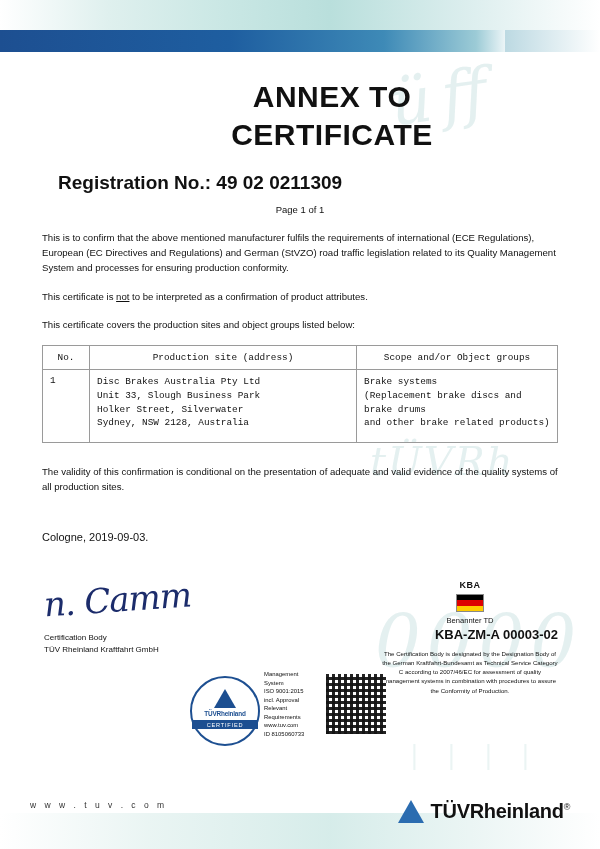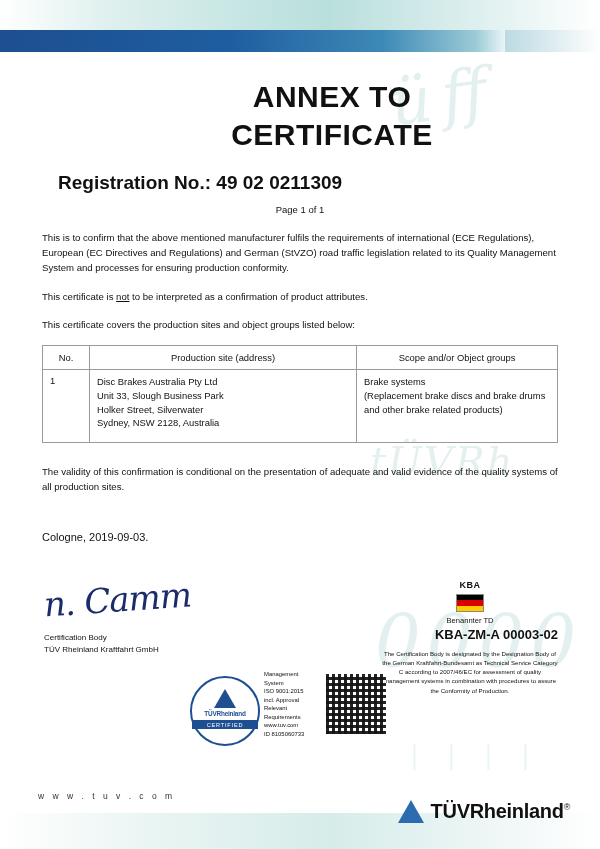--- a/index.html
+++ b/index.html
@@ -99,20 +99,21 @@
   }
   .para.tight { margin-bottom: 12px; }
   u.ul { text-decoration: underline; }
 
   
   table.sites {
     width: 516px;
     border-collapse: collapse;
     font-size: 9.4px;
     margin-top: 6px;
+    font-family: Liberation Mono, monospace;
   }
   table.sites th, table.sites td {
     border: 1px solid #9a9a9a;
     padding: 5px 7px;
     vertical-align: top;
     text-align: left;
     font-weight: normal;
   }
   table.sites thead th {
     text-align: center;
@@ -236,25 +237,24 @@
     background-image:
       repeating-linear-gradient(90deg, #111 0 3px, transparent 3px 6px),
       repeating-linear-gradient(0deg, #111 0 3px, transparent 3px 6px);
     background-blend-mode: multiply;
     opacity: .92;
   }
 
   
   .footer-url {
     position: absolute;
-    left: 30px; bottom: 48px;
+    left: 30px; bottom: 39px;
     font-size: 8.5px;
     letter-spacing: 3px;
     color: #333;
-    margin-left: 8px;
   }
   .footer-logo {
     position: absolute;
     right: 30px; bottom: 26px;
     display: flex;
     align-items: center;
     gap: 7px;
   }
   .footer-logo .ftri {
     width: 0; height: 0;

